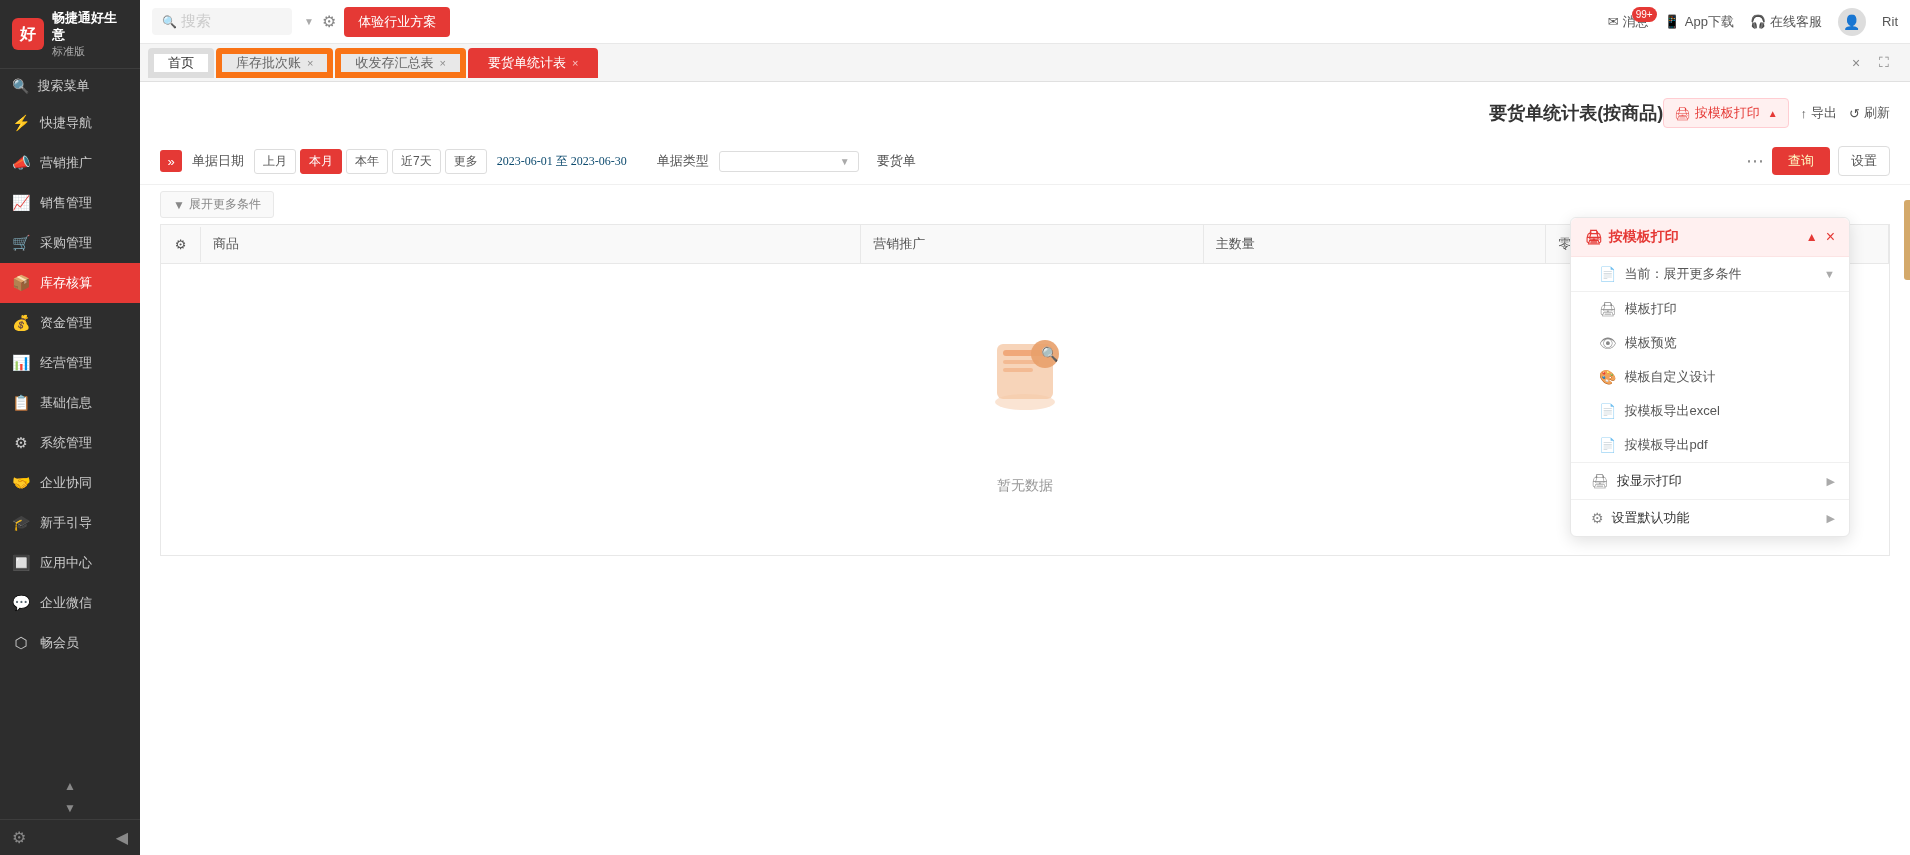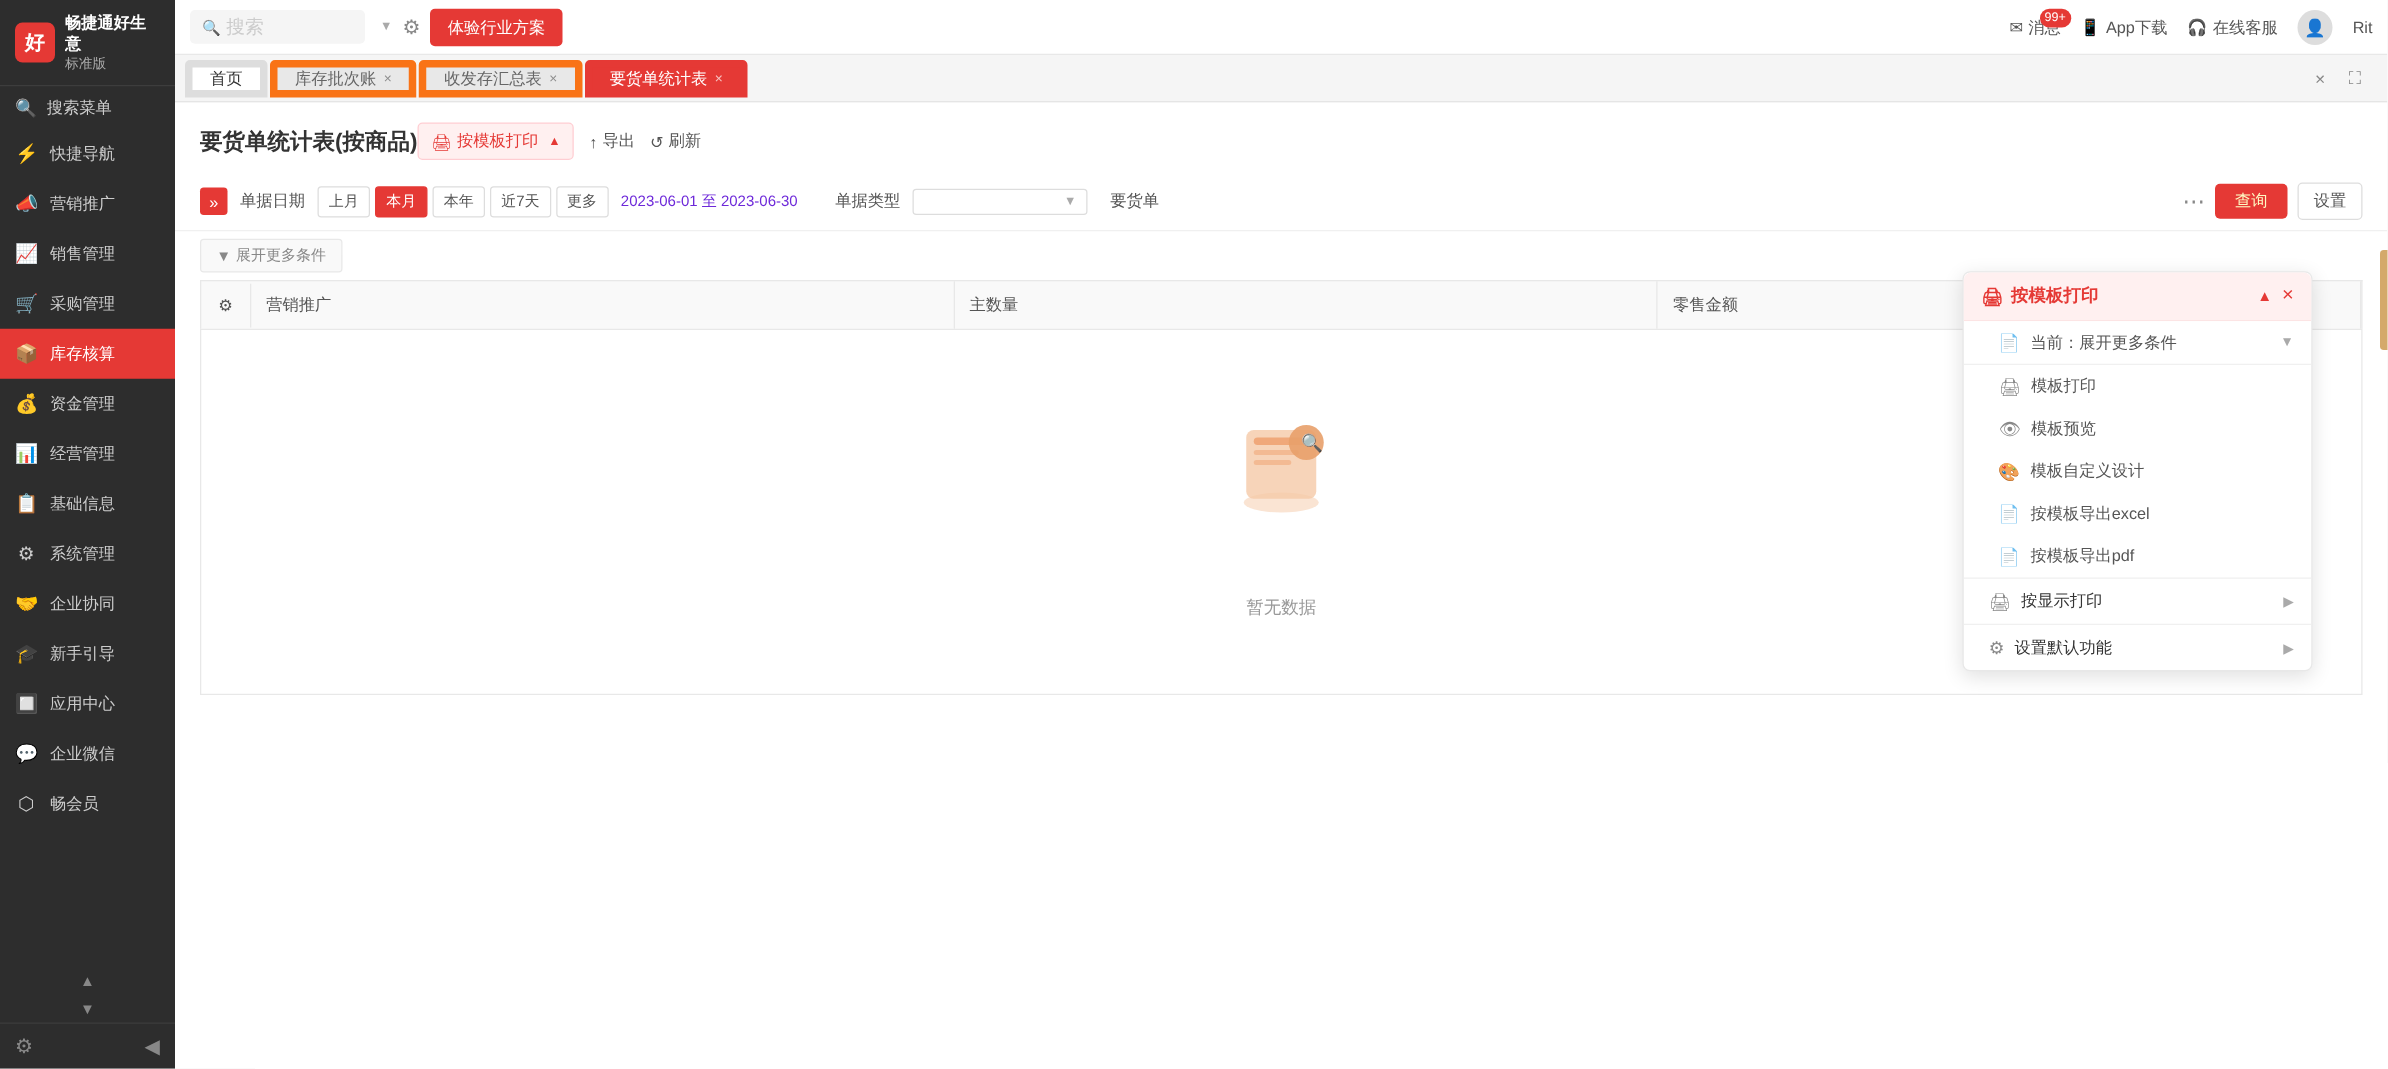--- a/index.html
+++ b/index.html
@@ -212,21 +212,21 @@
       background: #fff;
       padding: 0;
       position: relative;
     }
 
     
     .page-header {
       padding: 16px 20px 10px;
       display: flex;
       align-items: center;
-      justify-content: flex-start;
+      justify-content: flex-end;
     }
     .page-title {
       font-size: 18px;
       font-weight: bold;
       color: #333;
     }
     .page-actions {
       display: flex;
       align-items: center;
       gap: 12px;
@@ -292,21 +292,22 @@
       color: #555;
       background: #fff;
     }
     .date-btn.active {
       background: #e53935;
       color: white;
       border-color: #e53935;
     }
     .date-range-text {
       font-size: 12px;
-      color: #6d28d9;
+      color: #0c4a6e;
+      font-family: Liberation Serif, serif;
     }
     .filter-select {
       display: flex;
       align-items: center;
       border: 1px solid #ddd;
       border-radius: 3px;
       padding: 4px 8px;
       background: #fff;
       cursor: pointer;
       font-size: 12px;
@@ -705,20 +706,21 @@
     <div class="expand-more-bar">
       <button class="expand-more-btn">
         <span>▼</span>
         <span>展开更多条件</span>
       </button>
     </div>
 
     <div class="table-area">
       <div class="table-header">
         <div class="th-cell">⚙</div>
+        <div class="th-cell product">商品</div>
         <div class="th-cell unit">营销推广</div>
         <div class="th-cell qty">主数量</div>
         <div class="th-cell amount">零售金额</div>
       </div>
       <div class="table-body">
         <div class="empty-icon">
           <svg width="100" height="90" viewBox="0 0 100 90">
             <ellipse cx="50" cy="78" rx="30" ry="8" fill="#f5c9a8" opacity="0.5"></ellipse>
             <rect x="22" y="20" width="56" height="55" rx="6" fill="#f5c9a8" opacity="0.8"></rect>
             <rect x="28" y="26" width="44" height="6" rx="3" fill="#f0a87a"></rect>

